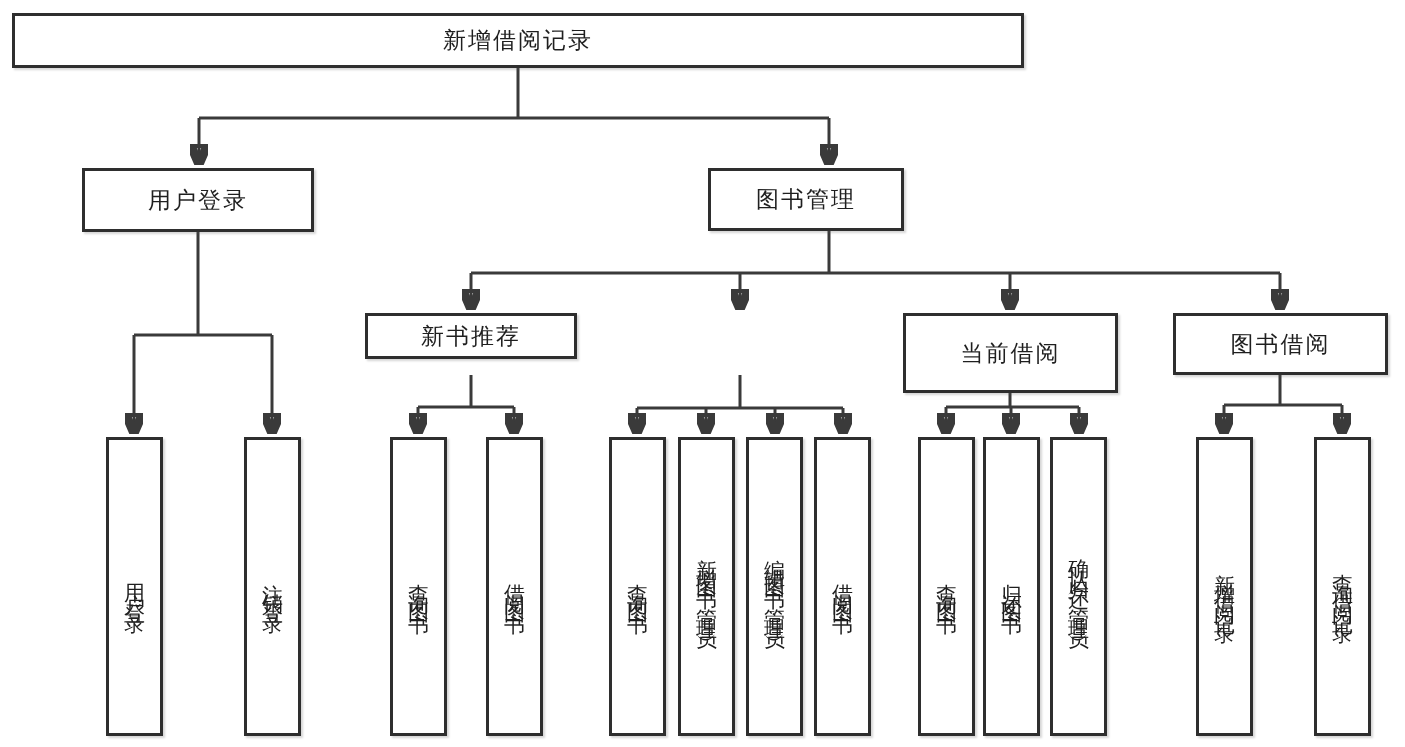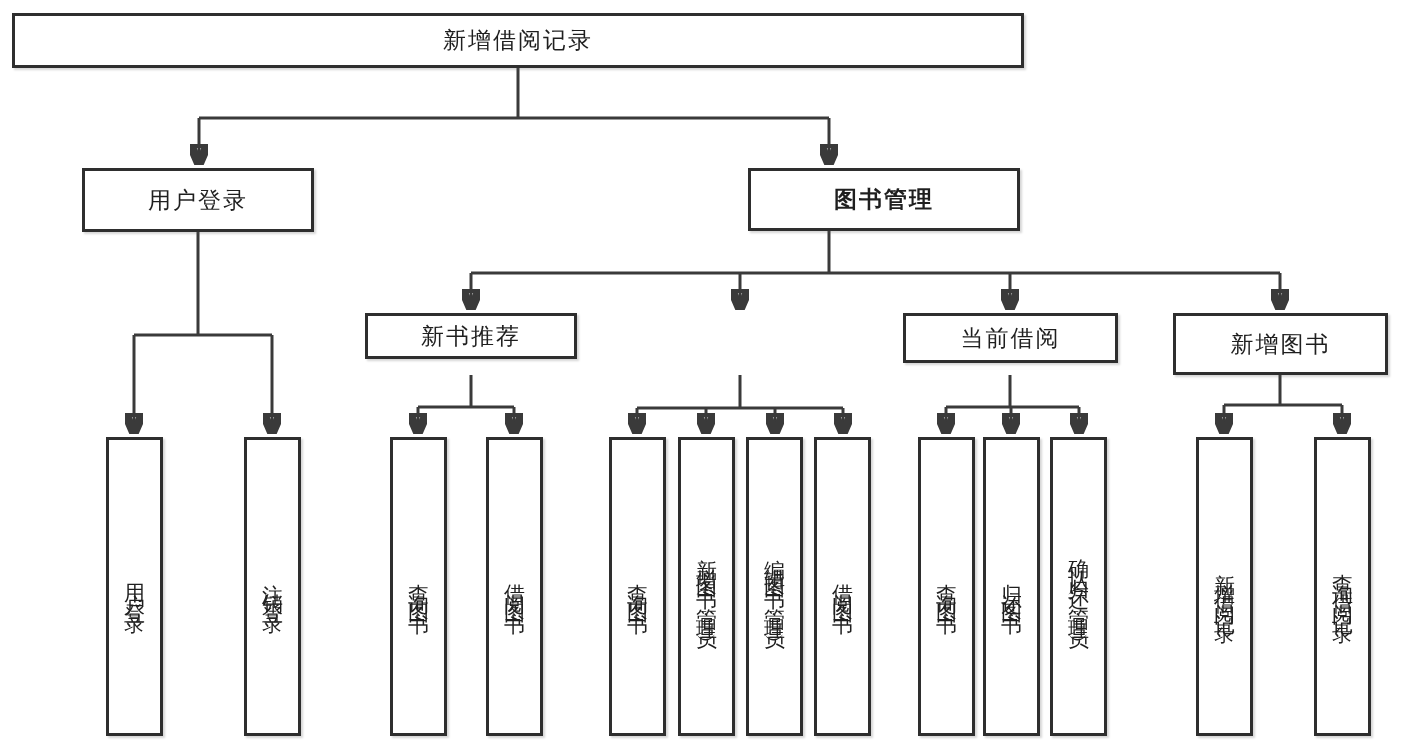--- a/index.html
+++ b/index.html
@@ -49,24 +49,24 @@
     writing-mode: vertical-lr;
     text-orientation: mixed;
     font-size: 21px;
     letter-spacing: 10px;
     color: #1f1f1f;
     box-shadow: 2px 2px 2px rgba(90,90,90,0.25);
   }
   
   .n-root  { left: 12px;  top: 13px;  width: 1012px; height: 55px; }
   .n-login { left: 82px;  top: 168px; width: 232px;  height: 64px; }
-  .n-mgmt  { left: 748px; top: 168px; width: 272px;  height: 63px; font-weight: bold; }
+  .n-mgmt  { left: 708px; top: 168px; width: 196px;  height: 63px; }
   .n-rec   { left: 365px; top: 313px; width: 212px;  height: 46px; }
   .n-bb    { left: 633px; top: 313px; width: 214px;  height: 62px; }
-  .n-cb    { left: 903px; top: 313px; width: 215px;  height: 50px; }
+  .n-cb    { left: 903px; top: 313px; width: 215px;  height: 80px; }
   .n-br    { left: 1173px;top: 313px; width: 215px;  height: 62px; }
   
   .l-1  { left: 106px; }
   .l-2  { left: 244px; }
   .l-3  { left: 390px; }
   .l-4  { left: 486px; }
   .l-5  { left: 609px; }
   .l-6  { left: 678px; }
   .l-7  { left: 746px; }
   .l-8  { left: 814px; }
@@ -132,21 +132,21 @@
     <path d="M1342,405 V432" marker-end="url(#arrow)"></path>
   </svg>
 
   <div class="hbox n-root">新增借阅记录</div>
 
   <div class="hbox n-login">用户登录</div>
   <div class="hbox n-mgmt">图书管理</div>
 
   <div class="hbox n-rec">新书推荐</div>
   <div class="hbox n-cb">当前借阅</div>
-  <div class="hbox n-br">新增图书</div>
+  <div class="hbox n-br">图书借阅</div>
 
   <div class="vbox l-1">用户登录</div>
   <div class="vbox l-2">注销登录</div>
   <div class="vbox l-3">查询图书</div>
   <div class="vbox l-4">借阅图书</div>
   <div class="vbox l-5">查询图书</div>
   <div class="vbox l-6">新增图书（管理员）</div>
   <div class="vbox l-7">编辑图书（管理员）</div>
   <div class="vbox l-8">借阅图书</div>
   <div class="vbox l-9">查询图书</div>

